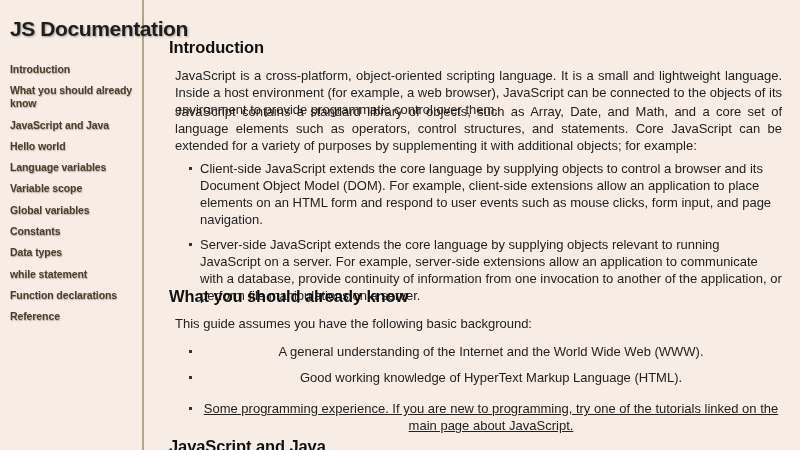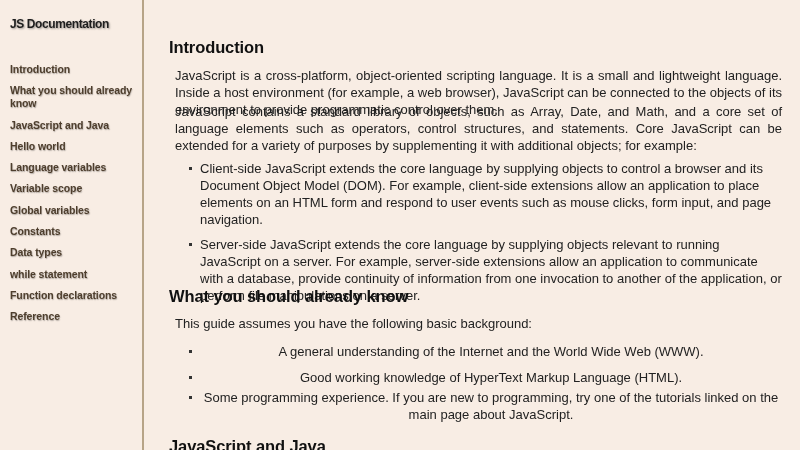--- a/index.html
+++ b/index.html
@@ -24,21 +24,21 @@
       height: 450px;
       border-right: 2px solid #b7a487;
       box-sizing: content-box;
       background: #f8ede4;
     }
     .sidebar-title {
       position: absolute;
       left: 10px;
       top: 17px;
       margin: 0;
-      font-size: 12px;
+      font-size: 21px;
       font-weight: bold;
       color: #1e1e1e;
       letter-spacing: -0.4px;
       text-shadow: 1px 1px 2px rgba(0,0,0,0.35);
       white-space: nowrap;
     }
     .nav {
       position: absolute;
       left: 10px;
       top: 63px;
@@ -150,21 +150,21 @@
     <p class="para" style="top:315px;">This guide assumes you have the following basic background:</p>
     <ul class="bullets" style="top:343px;text-align:center;">
       <li class="bullet">
         <span class="bullet-dot"></span>
         <span>A general understanding of the Internet and the World Wide Web (WWW).</span>
       </li>
       <li class="bullet" style="margin-top:9px;">
         <span class="bullet-dot"></span>
         <span>Good working knowledge of HyperText Markup Language (HTML).</span>
       </li>
-      <li class="bullet" style="margin-top:3px;">
+      <li class="bullet" style="margin-top:14px;text-decoration:underline;">
         <span class="bullet-dot"></span>
         <span>Some programming experience. If you are new to programming, try one of the tutorials linked on the main page about JavaScript.</span>
       </li>
     </ul>
 
     <h2 class="h2" style="top:437px;">JavaScript and Java</h2>
 
   </main>
 </div>
 

